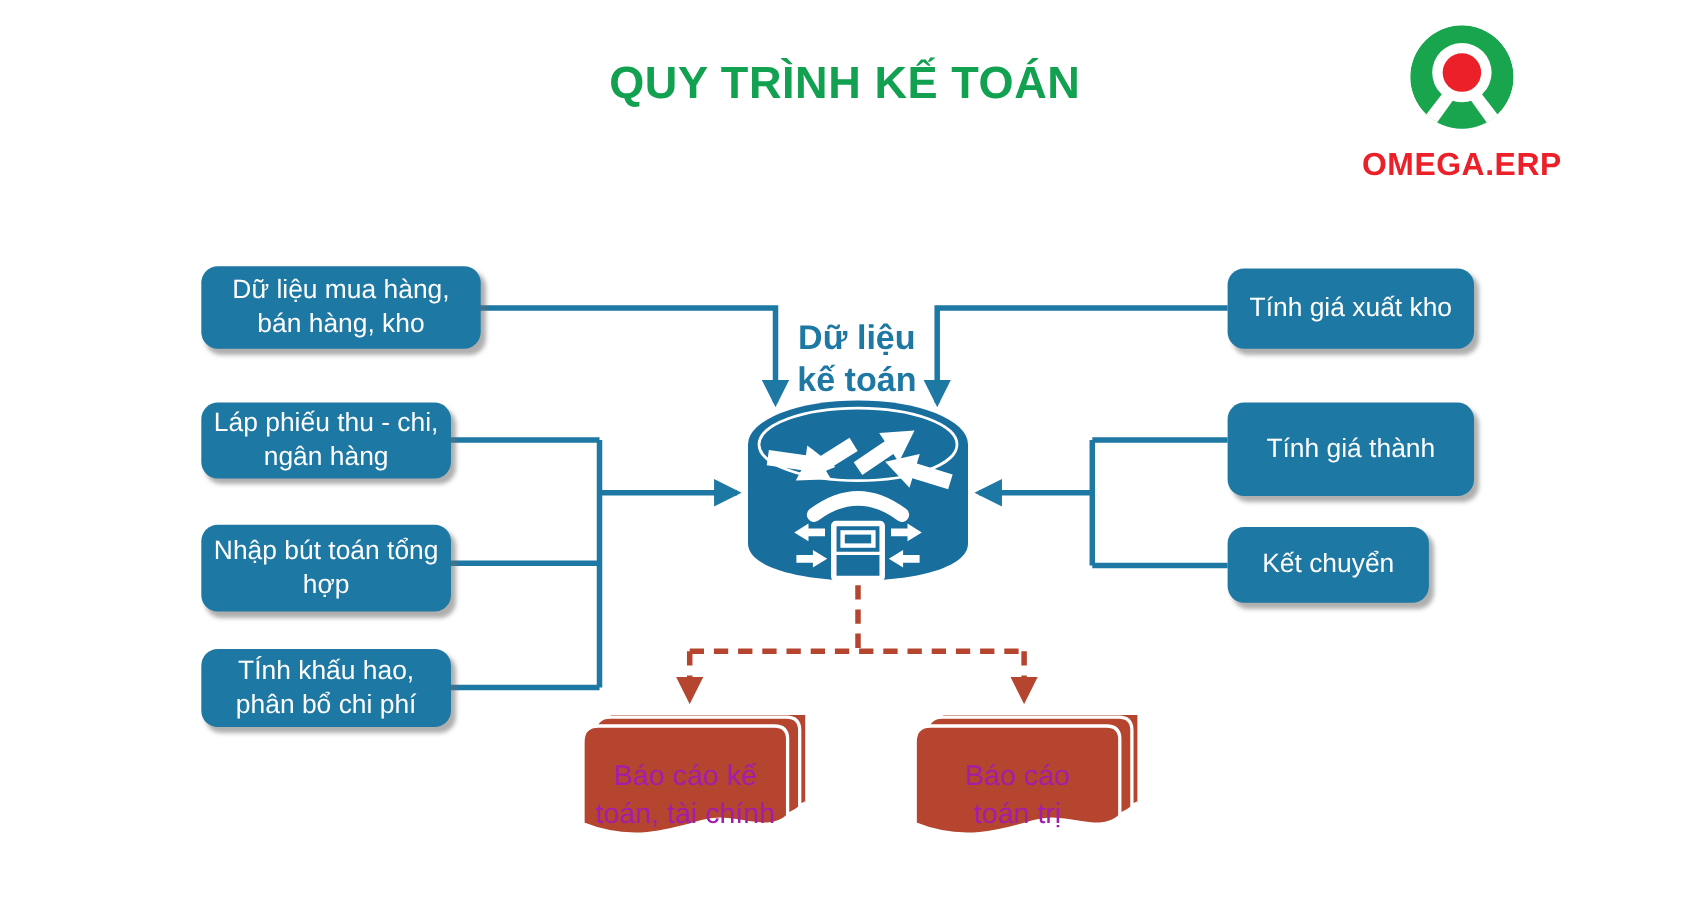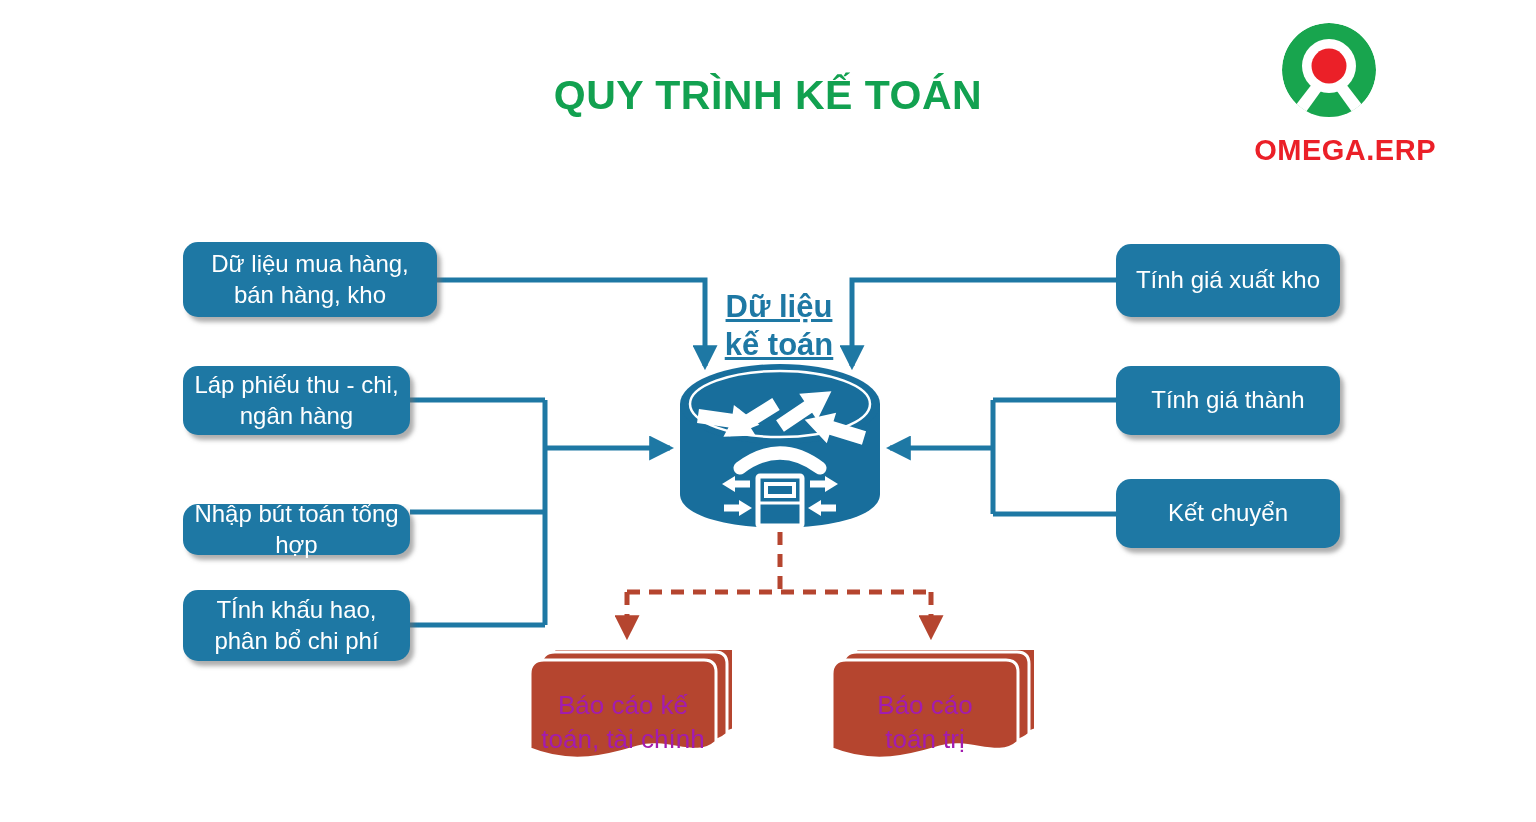--- a/index.html
+++ b/index.html
@@ -3,30 +3,30 @@
 <meta charset="utf-8">
 <style>
   :root{
     --blue:#1E78A4; --cylinder-blue:#186E9C; --green:#12A150;
     --logo-green:#18A54E; --logo-red:#EB2028; --report-red:#B5452F; --box-text:#FFFFFF;
   }
   html,body{margin:0;padding:0;}
   body{font-family:"Liberation Sans", sans-serif; background:#fff;}
   .canvas{position:relative;width:1536px;height:822px;background:#fff;overflow:hidden;}
   .page-title{position:absolute;left:0;right:0;top:52px;text-align:center;
-    font-size:41px;font-weight:bold;color:var(--green);letter-spacing:.5px;margin-top:20px;}
-  .logo{position:absolute;left:1222px;top:20px;width:214px;text-align:right;}
+    font-size:41px;font-weight:bold;color:var(--green);letter-spacing:.5px;}
+  .logo{position:absolute;left:1222px;top:20px;width:214px;text-align:center;}
   .logo svg{display:block;margin:0 auto;}
   .brand-name{font-size:29px;font-weight:bold;color:var(--logo-red);letter-spacing:.5px;margin-top:2px;}
   .fbox{position:absolute;background:var(--blue);color:var(--box-text);border-radius:15px;
     display:flex;align-items:center;justify-content:center;text-align:center;
     font-size:24px;line-height:1.28;white-space:pre-line;
     box-shadow:4px 5px 4px rgba(110,110,110,.55);padding:4px 8px;box-sizing:border-box;}
   .center-label{position:absolute;left:699px;top:288px;width:160px;text-align:center;
-    font-size:31px;font-weight:bold;color:var(--blue);line-height:1.22;white-space:pre-line;text-decoration:underline;}
+    font-size:31px;font-weight:bold;color:var(--blue);line-height:1.22;white-space:pre-line;}
   .layer{position:absolute;left:0;top:0;}
   .report-label{position:absolute;color:#a21caf;font-size:26px;line-height:1.32;
     text-align:center;white-space:pre-line;width:190px;}
 </style>
 </head>
 <body>
 
 <div class="canvas">
 
   <svg class="layer" width="1536" height="822" viewBox="0 0 1536 822">
@@ -71,28 +71,28 @@
         <circle cx="56" cy="46" r="17.5" style="fill:var(--logo-red)"></circle>
       </g>
     </svg>
     <div class="brand-name">OMEGA.ERP</div>
   </div>
 
   <div class="fbox" style="left:183px;top:242px;width:254px;height:75px">Dữ liệu mua hàng,
 bán hàng, kho</div>
   <div class="fbox" style="left:183px;top:366px;width:227px;height:69px">Láp phiếu thu - chi,
 ngân hàng</div>
-  <div class="fbox" style="left:183px;top:504px;width:227px;height:51px">Nhập bút toán tổng
+  <div class="fbox" style="left:183px;top:477px;width:227px;height:79px">Nhập bút toán tổng
 hợp</div>
   <div class="fbox" style="left:1116px;top:244px;width:224px;height:73px">Tính giá xuất kho</div>
 
   <div class="fbox" style="left:183px;top:590px;width:227px;height:71px">TÍnh khấu hao,
 phân bổ chi phí</div>
-  <div class="fbox" style="left:1116px;top:366px;width:224px;height:69px">Tính giá thành</div>
-  <div class="fbox" style="left:1116px;top:479px;width:224px;height:69px">Kết chuyển</div>
+  <div class="fbox" style="left:1116px;top:366px;width:224px;height:85px">Tính giá thành</div>
+  <div class="fbox" style="left:1116px;top:479px;width:183px;height:69px">Kết chuyển</div>
 
   <div class="center-label">Dữ liệu
 kế toán</div>
 
   <svg class="layer" style="left:676px;top:356px" width="208" height="190" viewBox="0 0 208 190">
     <defs>
       <path id="tarr" d="M0,-7 L34,-7 L34,-16 L62,0 L34,16 L34,7 L0,7 Z"></path>
       <path id="sarr" d="M0,-3.5 L15,-3.5 L15,-8 L28,0 L15,8 L15,3.5 L0,3.5 Z"></path>
     </defs>
     <path d="M4,48 L4,138 C4,183 204,183 204,138 L204,48 Z" style="fill:var(--cylinder-blue)"></path>

